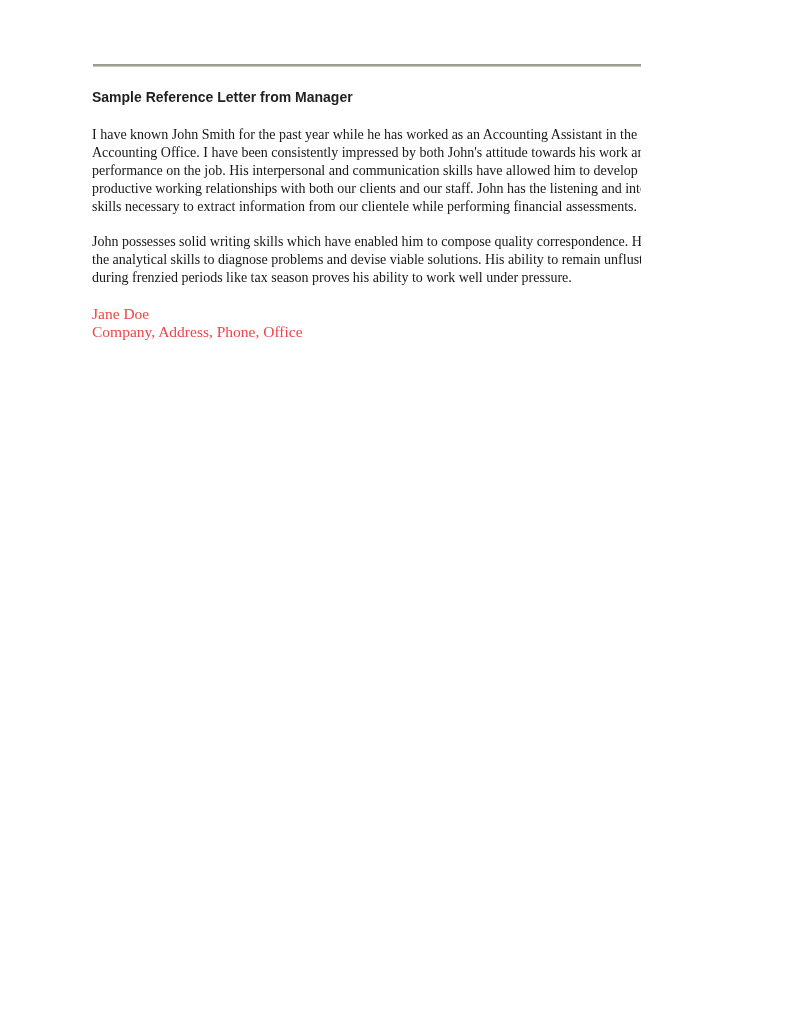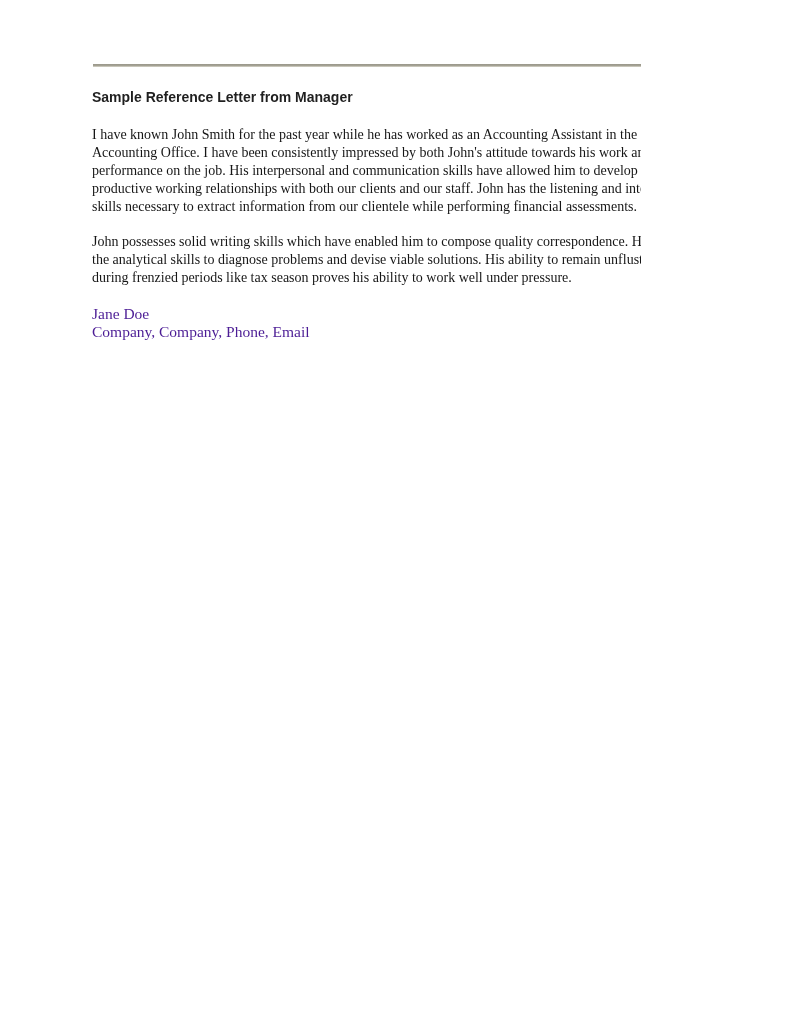--- a/index.html
+++ b/index.html
@@ -43,21 +43,21 @@
     line-height: 17.9px;
     color: #161616;
   }
   .body-copy p {
     margin: 0 0 17.9px 0;
   }
   .signature {
     font-family: "Liberation Serif", "DejaVu Serif", serif;
     font-size: 15.5px;
     line-height: 17.9px;
-    color: #4c1d95;
+    color: #ef4444;
     margin-top: 17.9px;
   }
   .signature div {
     margin: 0;
   }
 </style>
 </head>
 <body>
 
 <div class="page">
@@ -68,17 +68,17 @@
 
     <div class="heading">Sample Reference Letter from Manager</div>
 
     <div class="body-copy">
       <p>I have known John Smith for the past year while he has worked as an Accounting Assistant in the Company Accounting Office. I have been consistently impressed by both John's attitude towards his work and his performance on the job. His interpersonal and communication skills have allowed him to develop productive working relationships with both our clients and our staff. John has the listening and interviewing skills necessary to extract information from our clientele while performing financial assessments.</p>
       <p>John possesses solid writing skills which have enabled him to compose quality correspondence. He also has the analytical skills to diagnose problems and devise viable solutions. His ability to remain unflustered during frenzied periods like tax season proves his ability to work well under pressure.</p>
     </div>
 
     <div class="signature">
       <div>Jane Doe</div>
-      <div>Company, Company, Phone, Email</div>
+      <div>Company, Address, Phone, Office</div>
     </div>
 
   </div>
 </div>
 
 </body></html>

